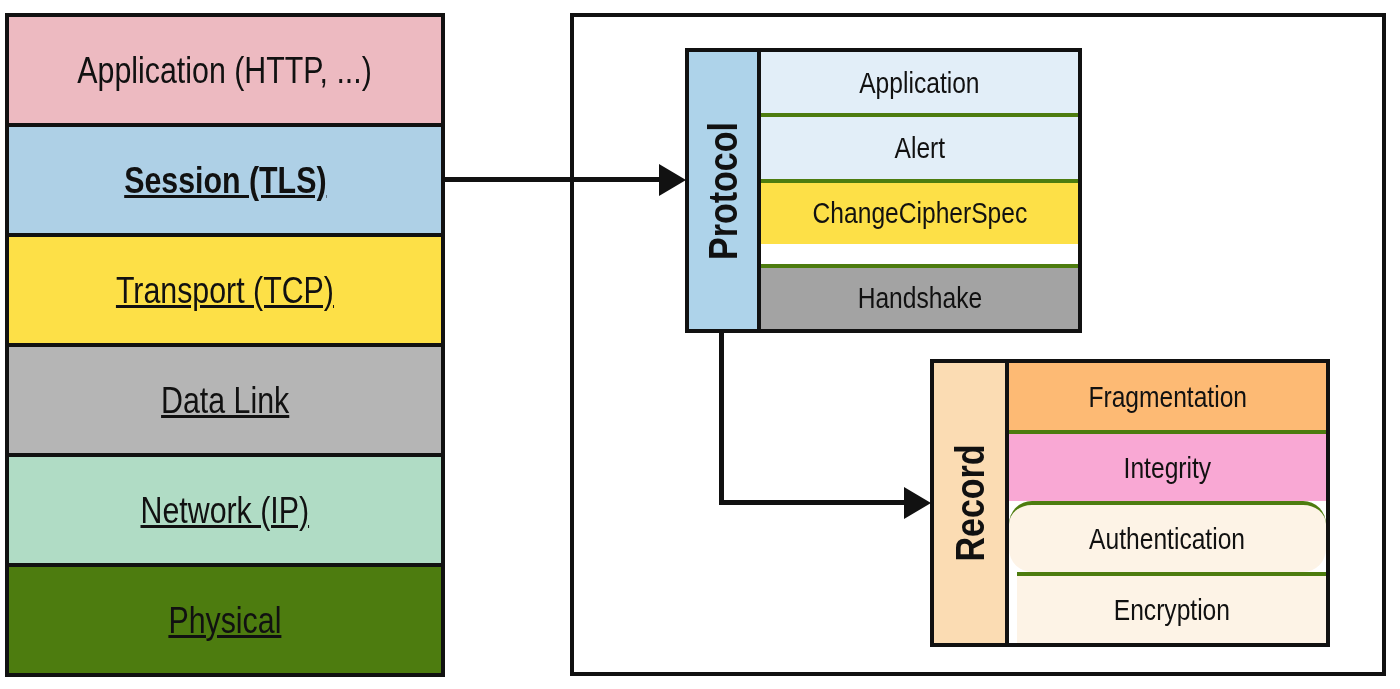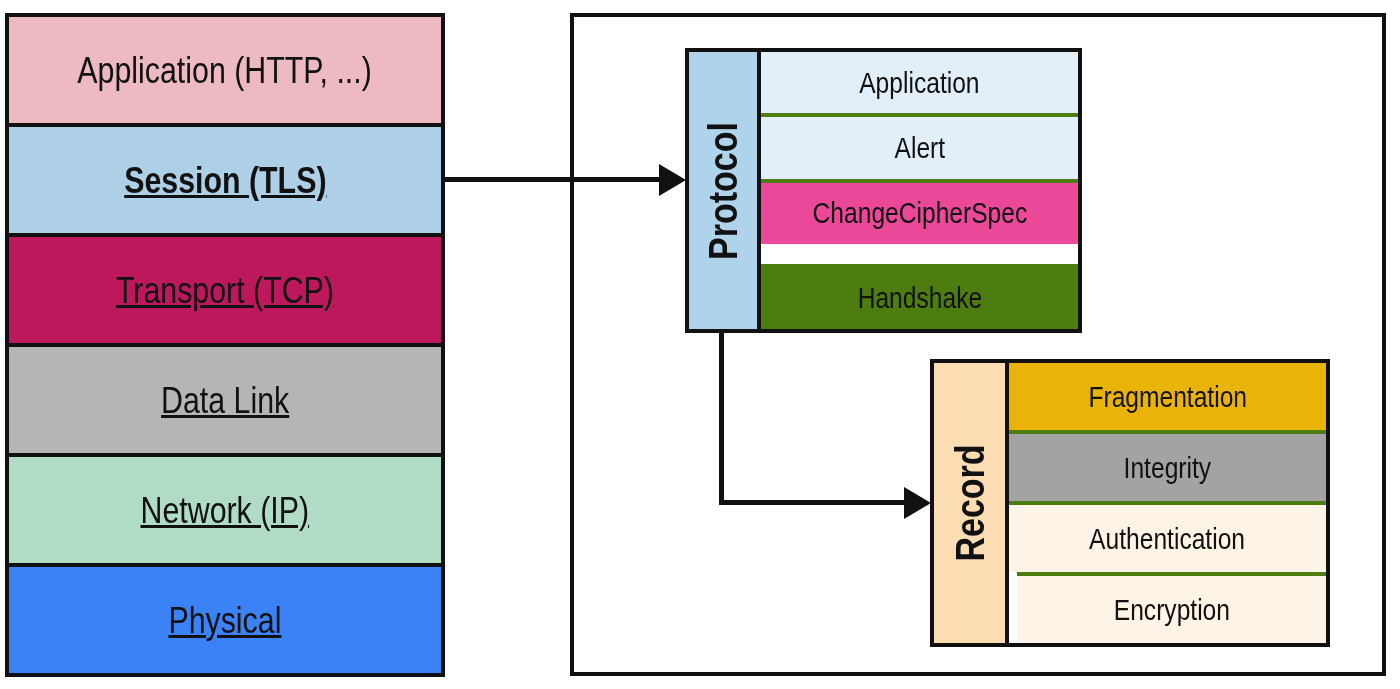--- a/index.html
+++ b/index.html
@@ -116,68 +116,68 @@
 
 <div id="canvas">
 
   <div class="stack">
     <div class="srow" style="background: rgb(237, 186, 193);">
       <span class="cond t-stack">Application (HTTP, ...)</span>
     </div>
     <div class="srow" style="background: rgb(174, 208, 230);">
       <span class="cond t-stack bold">Session (TLS)</span>
     </div>
-    <div class="srow" style="background: #be185d;">
+    <div class="srow" style="background: #fde047;">
       <span class="cond t-stack">Transport (TCP)</span>
     </div>
     <div class="srow" style="background: rgb(181, 181, 181);">
       <span class="cond t-stack">Data Link</span>
     </div>
     <div class="srow" style="background: rgb(176, 220, 197);">
       <span class="cond t-stack">Network (IP)</span>
     </div>
-    <div class="srow" style="background: #3b82f6;">
+    <div class="srow" style="background: #4d7c0f;">
       <span class="cond t-stack">Physical</span>
     </div>
   </div>
 
   <div class="panel"></div>
 
   <div class="gbox" id="protocol-box">
     <div class="vcol" style="background: rgb(174, 211, 234);">
       <span class="vtxt">Protocol</span>
     </div>
     <div class="grows">
       <div class="grow" style="background: rgb(226, 238, 248);">
         <span class="cond t-row">Application</span>
       </div>
       <div class="grow" style="background: rgb(226, 238, 248);">
         <span class="cond t-row">Alert</span>
       </div>
-      <div class="grow" style="background: #ec4899;">
+      <div class="grow" style="background: #fde047;">
         <span class="cond t-row">ChangeCipherSpec</span>
       </div>
-      <div class="grow" style="background: #4d7c0f; margin-top: 20px;">
+      <div class="grow" style="background: #a3a3a3; margin-top: 20px;">
         <span class="cond t-row">Handshake</span>
       </div>
     </div>
   </div>
 
   <div class="gbox" id="record-box">
     <div class="vcol" style="background: rgb(251, 220, 179);">
       <span class="vtxt">Record</span>
     </div>
     <div class="grows">
-      <div class="grow" style="background: #eab308;">
+      <div class="grow" style="background: #fdba74;">
         <span class="cond t-row">Fragmentation</span>
       </div>
-      <div class="grow" style="background: #a3a3a3;">
+      <div class="grow" style="background: #f9a8d4;">
         <span class="cond t-row">Integrity</span>
       </div>
-      <div class="grow" style="background: rgb(253, 243, 230);">
+      <div class="grow" style="background: rgb(253, 243, 230); border-radius: 23px;">
         <span class="cond t-row">Authentication</span>
       </div>
       <div class="grow" style="background: rgb(253, 243, 230); margin-left: 8px;">
         <span class="cond t-row">Encryption</span>
       </div>
     </div>
   </div>
 
   <div class="aline" id="arrow1-line"></div>
   <div class="ahead" id="arrow1-head"></div>

